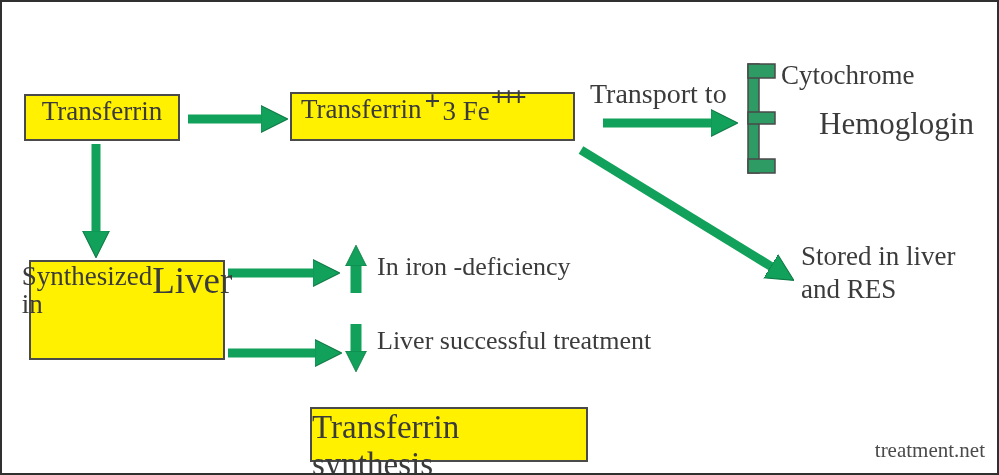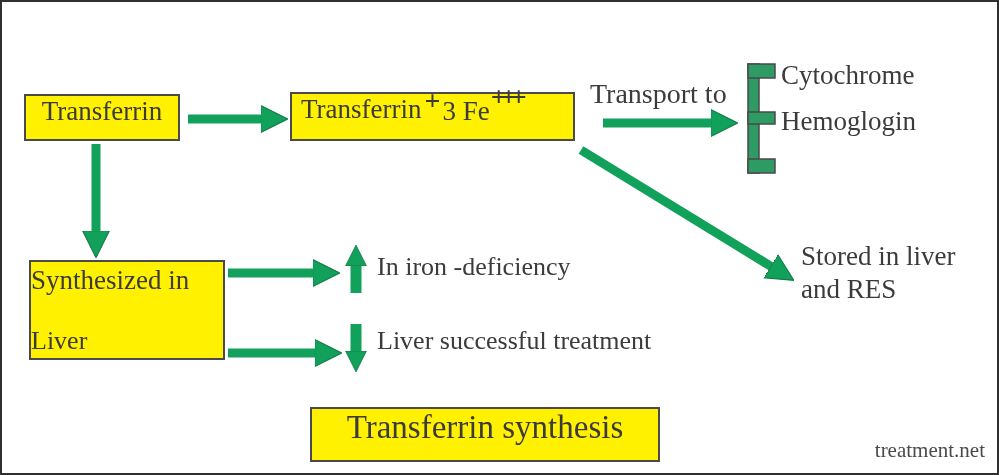--- a/index.html
+++ b/index.html
@@ -22,31 +22,31 @@
   }
   .ybox{
     position:absolute;
     background:var(--box-yellow);
     border:2px solid var(--box-border);
     display:flex;align-items:flex-start;justify-content:center;
     color:var(--ink);
   }
   .box-transferrin{left:22px;top:92px;width:156px;height:47px;font-size:27px;}
   .box-transferrin-fe{left:288px;top:90px;width:285px;height:49px;font-size:27px;justify-content:flex-start;padding-left:9px;}
-  .box-synthesized{left:27px;top:258px;width:196px;height:100px;flex-direction:column;line-height:1.05;}
+  .box-synthesized{left:27px;top:258px;width:196px;height:100px;flex-direction:row;line-height:1.05;}
   .box-synthesized .l1{font-size:27px;}
-  .box-synthesized .l2{font-size:26px;margin-top:32px;}
-  .box-title{left:308px;top:405px;width:350px;height:55px;font-size:33px;}
+  .box-synthesized .l2{font-size:37px;}
+  .box-title{left:308px;top:405px;width:278px;height:55px;font-size:33px;}
   .sup-plus{font-weight:bold;font-size:28px;position:relative;top:-9px;margin:0 2px 0 3px;}
   .sup-charge{font-weight:bold;font-size:28px;position:relative;top:-13px;letter-spacing:-6px;margin-left:1px;padding-right:6px;}
   .fe-mid{font-size:27px;position:relative;top:2px;}
   .lbl{position:absolute;white-space:nowrap;color:var(--ink);}
   .lbl-transport{left:588px;top:76px;font-size:28px;}
   .lbl-cytochrome{left:779px;top:58px;font-size:27px;}
-  .lbl-hemoglogin{left:779px;top:104px;font-size:27px;}
+  .lbl-hemoglogin{left:817px;top:104px;font-size:31px;}
   .lbl-myoglobin{left:779px;top:149px;font-size:27px;}
   .lbl-iron{left:375px;top:250px;font-size:26px;text-align:center;}
   .lbl-treatment{left:375px;top:324px;font-size:26px;}
   .lbl-stored{left:799px;top:238px;font-size:27px;line-height:1.22;white-space:normal;width:190px;}
   .watermark{right:12px;top:436px;left:auto;font-size:21px;color:#4a4a4a;}
   svg.overlay{position:absolute;left:0;top:0;width:999px;height:475px;pointer-events:none;}
 </style>
 </head>
 <body>
 

